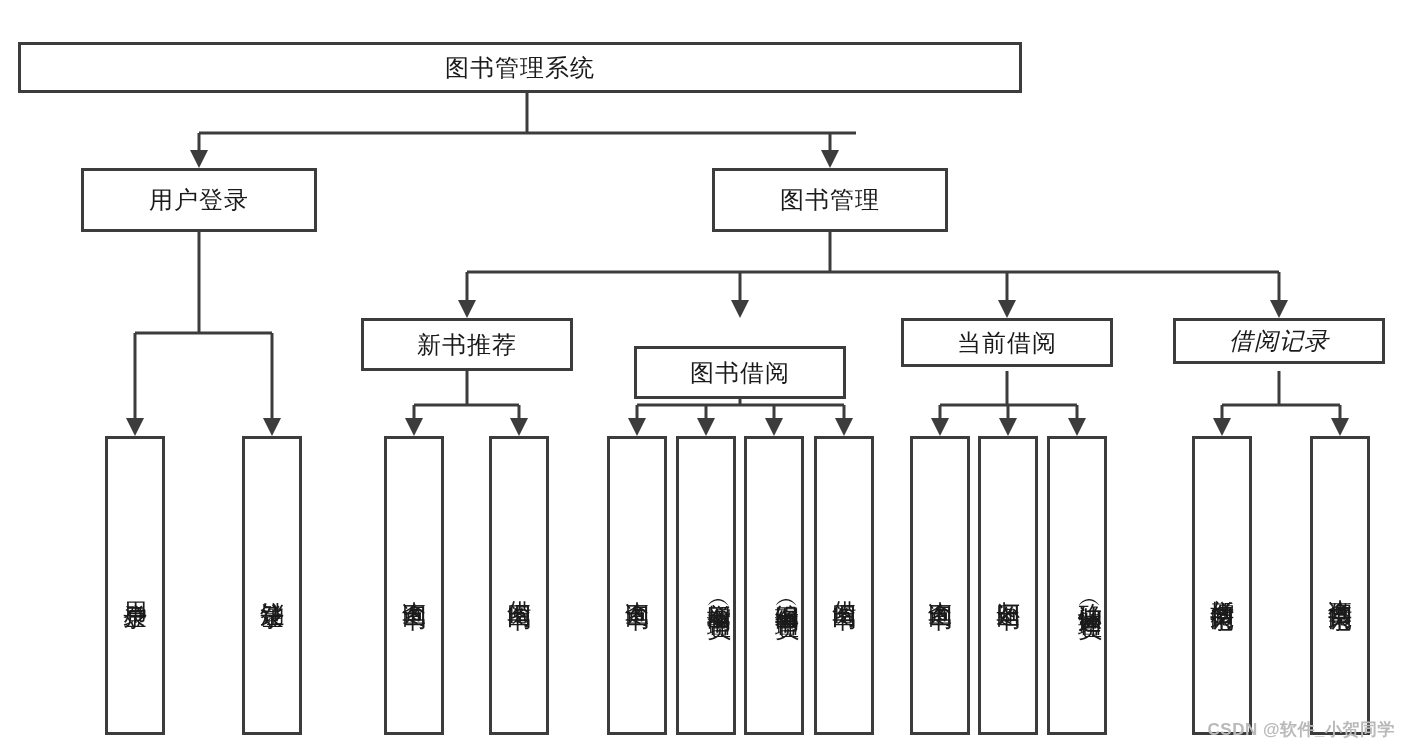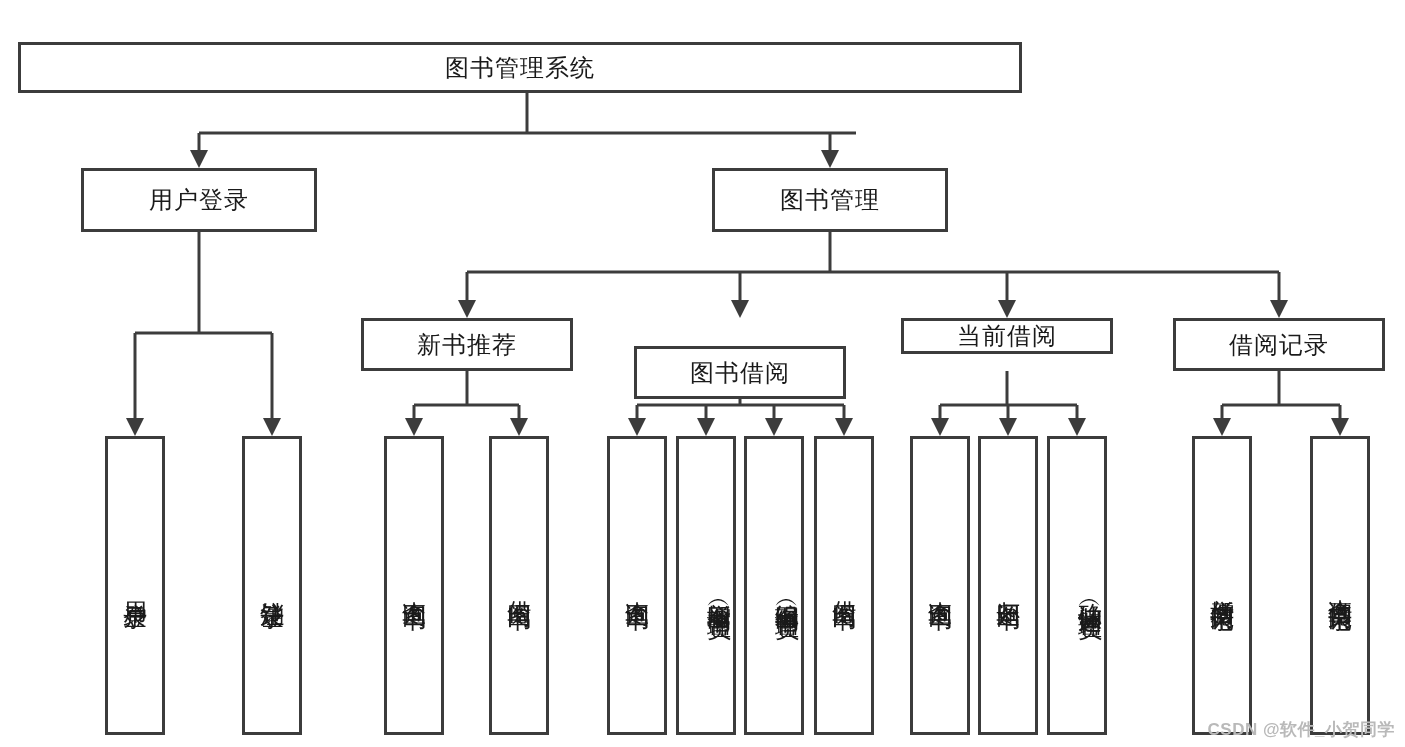--- a/index.html
+++ b/index.html
@@ -130,22 +130,22 @@
     <polygon points="1331,418 1349,418 1340,436"></polygon>
   </svg>
 
   <div class="node h" style="left:18px;top:14px;width:1004px;height:51px;margin-top:28px;">图书管理系统</div>
 
   <div class="node h" style="left:81px;top:168px;width:236px;height:64px;">用户登录</div>
   <div class="node h" style="left:712px;top:168px;width:236px;height:64px;">图书管理</div>
 
   <div class="node h" style="left:361px;top:318px;width:212px;height:53px;">新书推荐</div>
   <div class="node h" style="left:634px;top:318px;width:212px;height:53px;margin-top:28px;">图书借阅</div>
-  <div class="node h" style="left:901px;top:318px;width:212px;height:36px;">当前借阅</div>
-  <div class="node h" style="left:1173px;top:318px;width:212px;height:53px;">借阅记录</div>
+  <div class="node h" style="left:901px;top:318px;width:212px;height:49px;">当前借阅</div>
+  <div class="node h" style="left:1173px;top:318px;width:212px;height:46px;font-style:italic;">借阅记录</div>
 
   <div class="node v mid" style="left:105px;top:436px;width:60px;height:299px;">用户登录</div>
   <div class="node v mid" style="left:242px;top:436px;width:60px;height:299px;">注销登录</div>
 
   <div class="node v mid" style="left:384px;top:436px;width:60px;height:299px;">查询图书</div>
   <div class="node v mid" style="left:489px;top:436px;width:60px;height:299px;">借阅图书</div>
 
   <div class="node v mid" style="left:607px;top:436px;width:60px;height:299px;">查询图书</div>
   <div class="node v" style="left:676px;top:436px;width:60px;height:299px;">新增图书（管理员）</div>
   <div class="node v" style="left:744px;top:436px;width:60px;height:299px;">编辑图书（管理员）</div>

